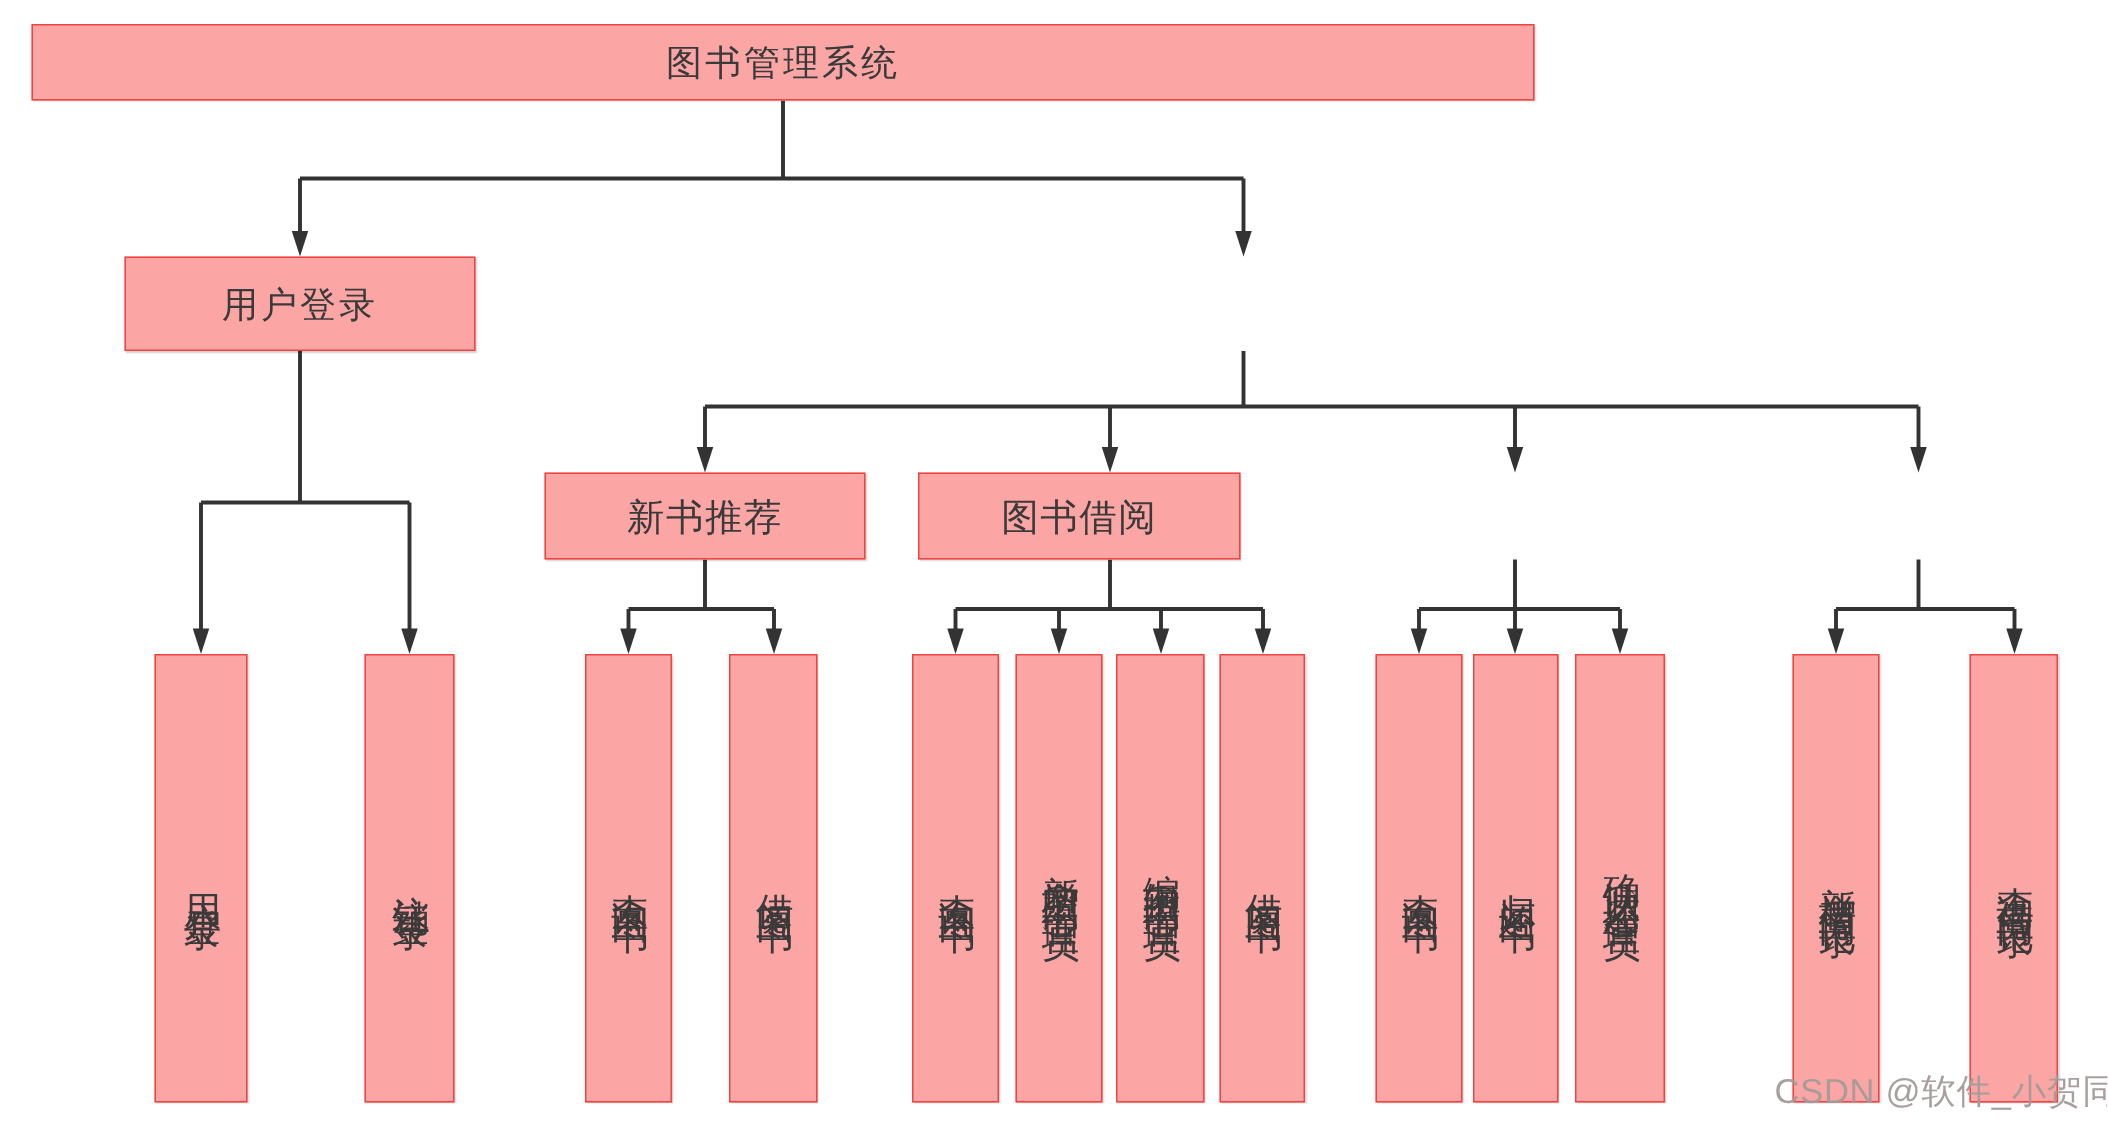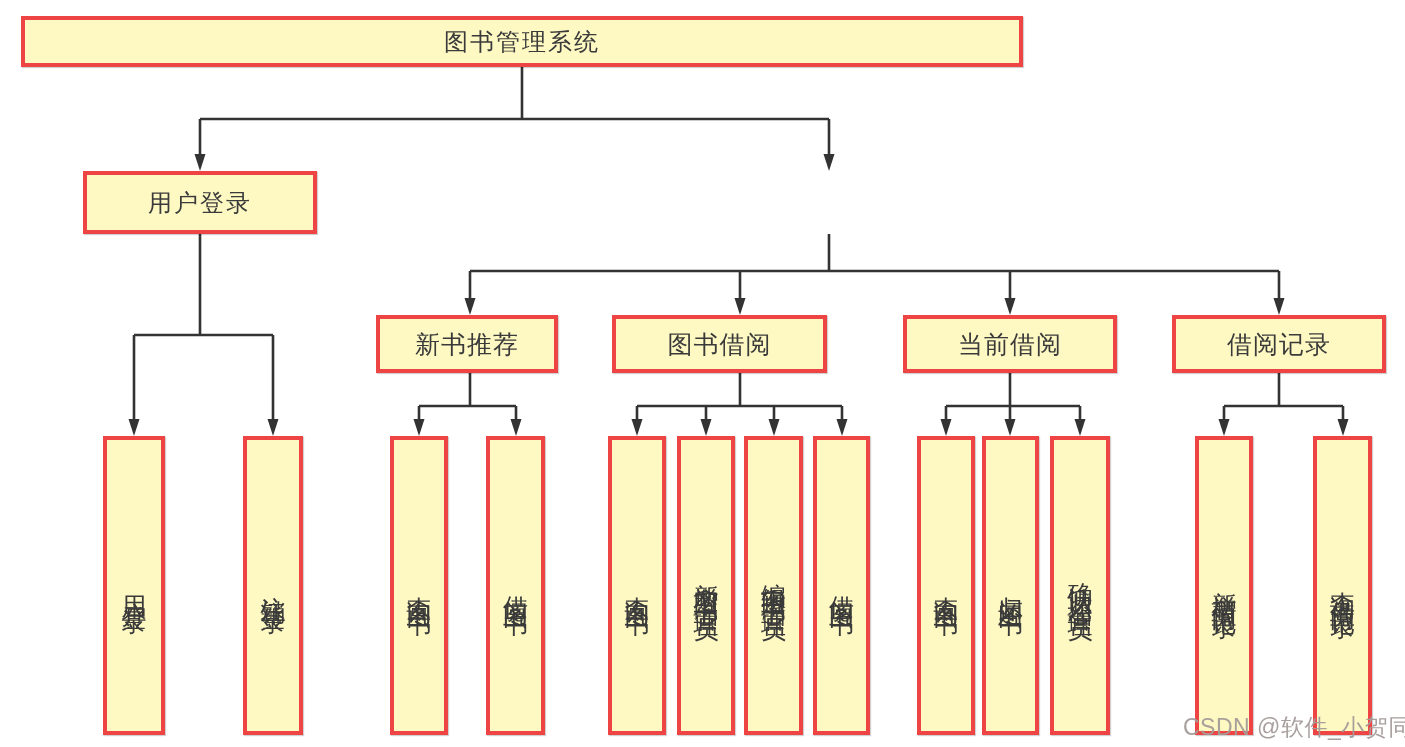--- a/index.html
+++ b/index.html
@@ -6,22 +6,22 @@
   .canvas {
     position:relative;
     width:1405px; height:747px;
     background:#ffffff;
     font-family:"Liberation Sans","DejaVu Sans",sans-serif;
     overflow:hidden;
   }
   svg.connectors { position:absolute; left:0; top:0; width:1405px; height:747px; }
   .box {
     position:absolute;
-    background:#fef9c3;
-    border:4px solid #ef4444;
+    background:#fca5a5;
+    border:1px solid #ef4444;
     box-sizing:border-box;
     display:flex; align-items:center; justify-content:center;
     color:#3a3a3a;
     box-shadow:1px 1px 1px rgba(0,0,0,0.18);
   }
   .box.h span { font-size:24px; letter-spacing:2px; white-space:nowrap; }
   .box.mid span { font-size:25px; letter-spacing:1px; white-space:nowrap; }
   .box.v span {
     writing-mode:vertical-rl;
     font-size:25px;
@@ -67,31 +67,25 @@
     </svg>
 
   <div class="box h" style="left:21px;top:16px;width:1002px;height:51px">
     <span>图书管理系统</span>
   </div>
 
   <div class="box h" style="left:83px;top:171px;width:234px;height:63px">
     <span>用户登录</span>
   </div>
 
-  <div class="box mid" style="left:376px;top:315px;width:182px;height:58px">
+  <div class="box mid" style="left:363px;top:315px;width:214px;height:58px">
     <span>新书推荐</span>
   </div>
   <div class="box mid" style="left:612px;top:315px;width:215px;height:58px">
     <span>图书借阅</span>
-  </div>
-  <div class="box mid" style="left:903px;top:315px;width:214px;height:58px">
-    <span>当前借阅</span>
-  </div>
-  <div class="box mid" style="left:1172px;top:315px;width:214px;height:58px">
-    <span>借阅记录</span>
   </div>
 
   <div class="box v" style="left:103px;top:436px;width:62px;height:299px">
     <span>用户登录</span>
   </div>
   <div class="box v" style="left:243px;top:436px;width:60px;height:299px">
     <span>注销登录</span>
   </div>
 
   <div class="box v" style="left:390px;top:436px;width:58px;height:299px">

